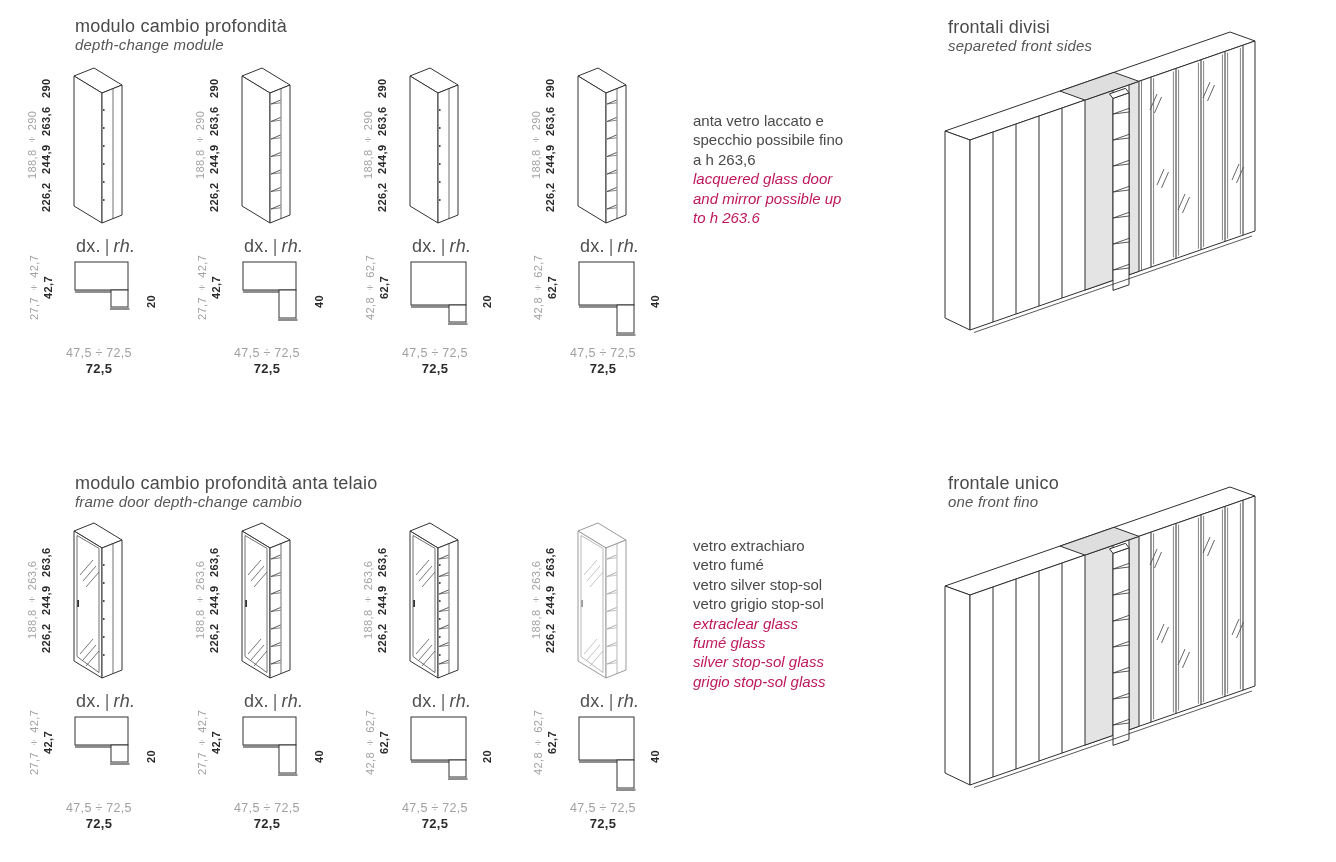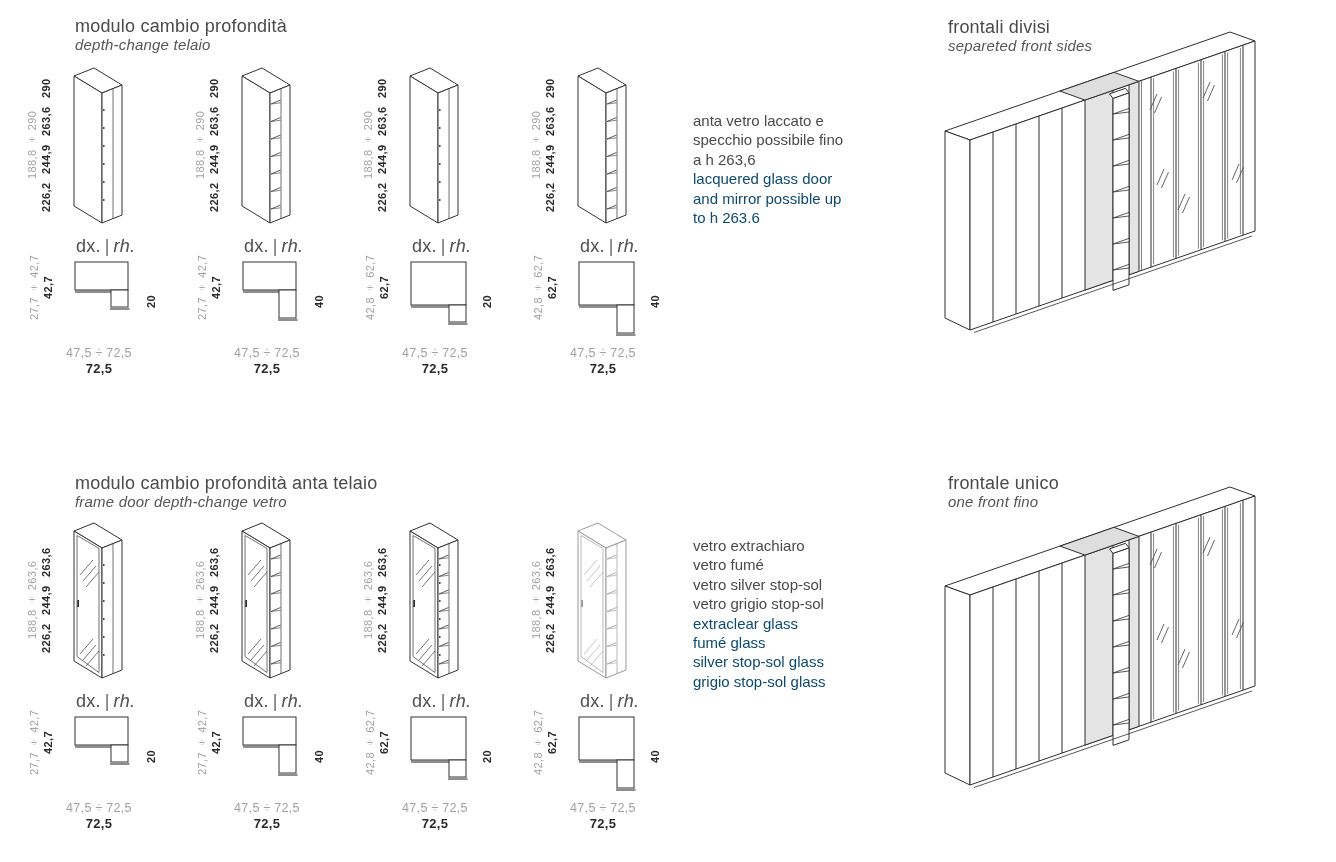--- a/index.html
+++ b/index.html
@@ -16,32 +16,32 @@
   .vt.dark{color:#2b2b2b;font-weight:bold;}
   .sizes{word-spacing:5px;}
   .dxrh{position:absolute;font-size:18px;color:#4f4f4f;letter-spacing:.2px;white-space:nowrap;}
   .dxrh .sep{margin:0 4px;color:#6f6f6f;}
   .ital{font-style:italic;}
   .pb{position:absolute;left:14px;width:118px;text-align:center;font-size:12.5px;letter-spacing:.3px;}
   .pb.gray{color:#a2a2a2;}
   .pb.dark{color:#2b2b2b;font-weight:bold;font-size:13px;}
   .note{position:absolute;left:693px;width:190px;font-size:15px;line-height:19.4px;}
   .note .it-lines{white-space:pre-line;color:#4a4a4a;}
-  .note .en-lines{white-space:pre-line;color:#0c4a6e;}
+  .note .en-lines{white-space:pre-line;color:#be185d;font-style:italic;}
   .draw{position:absolute;}
   svg{display:block;}
 </style>
 </head>
 <body>
 
 <div class="sheet">
 
   <div class="abs" style="left:75px;top:17px">
     <div class="h1">modulo cambio profondità</div>
-    <div class="h2">depth-change telaio</div>
+    <div class="h2">depth-change module</div>
   </div>
 
   <div class="row" style="top:60px">
 
     <div class="col" style="left:26px">
       <div class="vt gray" style="left:0;top:2px;height:166px">188,8 ÷ 290</div>
       <div class="vt dark sizes" style="left:14px;top:2px;height:166px">226,2 244,9 263,6 290</div>
       <div class="draw" style="left:46px;top:0">
           <svg viewBox="0 0 56 170" width="56" height="170">
             <g fill="#ffffff" stroke="#333333" stroke-width="1" stroke-linejoin="round">
@@ -253,21 +253,21 @@
         <line x1="248" y1="197" x2="255" y2="181" stroke="#555555" stroke-width="0.9"></line>
         <line x1="252.5" y1="200" x2="259.5" y2="184" stroke="#555555" stroke-width="0.9"></line>
         <line x1="302" y1="167" x2="309" y2="151" stroke="#555555" stroke-width="0.9"></line>
         <line x1="306.5" y1="170" x2="313.5" y2="154" stroke="#555555" stroke-width="0.9"></line>
         <line x1="44" y1="319.5" x2="322" y2="223" stroke="#2f2f2f" stroke-width="0.8"></line>
       </svg>
     </div>
 
   <div class="abs" style="left:75px;top:474px">
     <div class="h1">modulo cambio profondità anta telaio</div>
-    <div class="h2">frame door depth-change vetro</div>
+    <div class="h2">frame door depth-change cambio</div>
   </div>
 
   <div class="row" style="top:515px">
 
     <div class="col" style="left:26px">
       <div class="vt gray" style="left:0;top:2px;height:166px">188,8 ÷ 263,6</div>
       <div class="vt dark sizes" style="left:14px;top:2px;height:166px">226,2 244,9 263,6</div>
       <div class="draw" style="left:46px;top:0">
           <svg viewBox="0 0 56 170" width="56" height="170">
             <g fill="#ffffff" stroke="#333333" stroke-width="1" stroke-linejoin="round">

